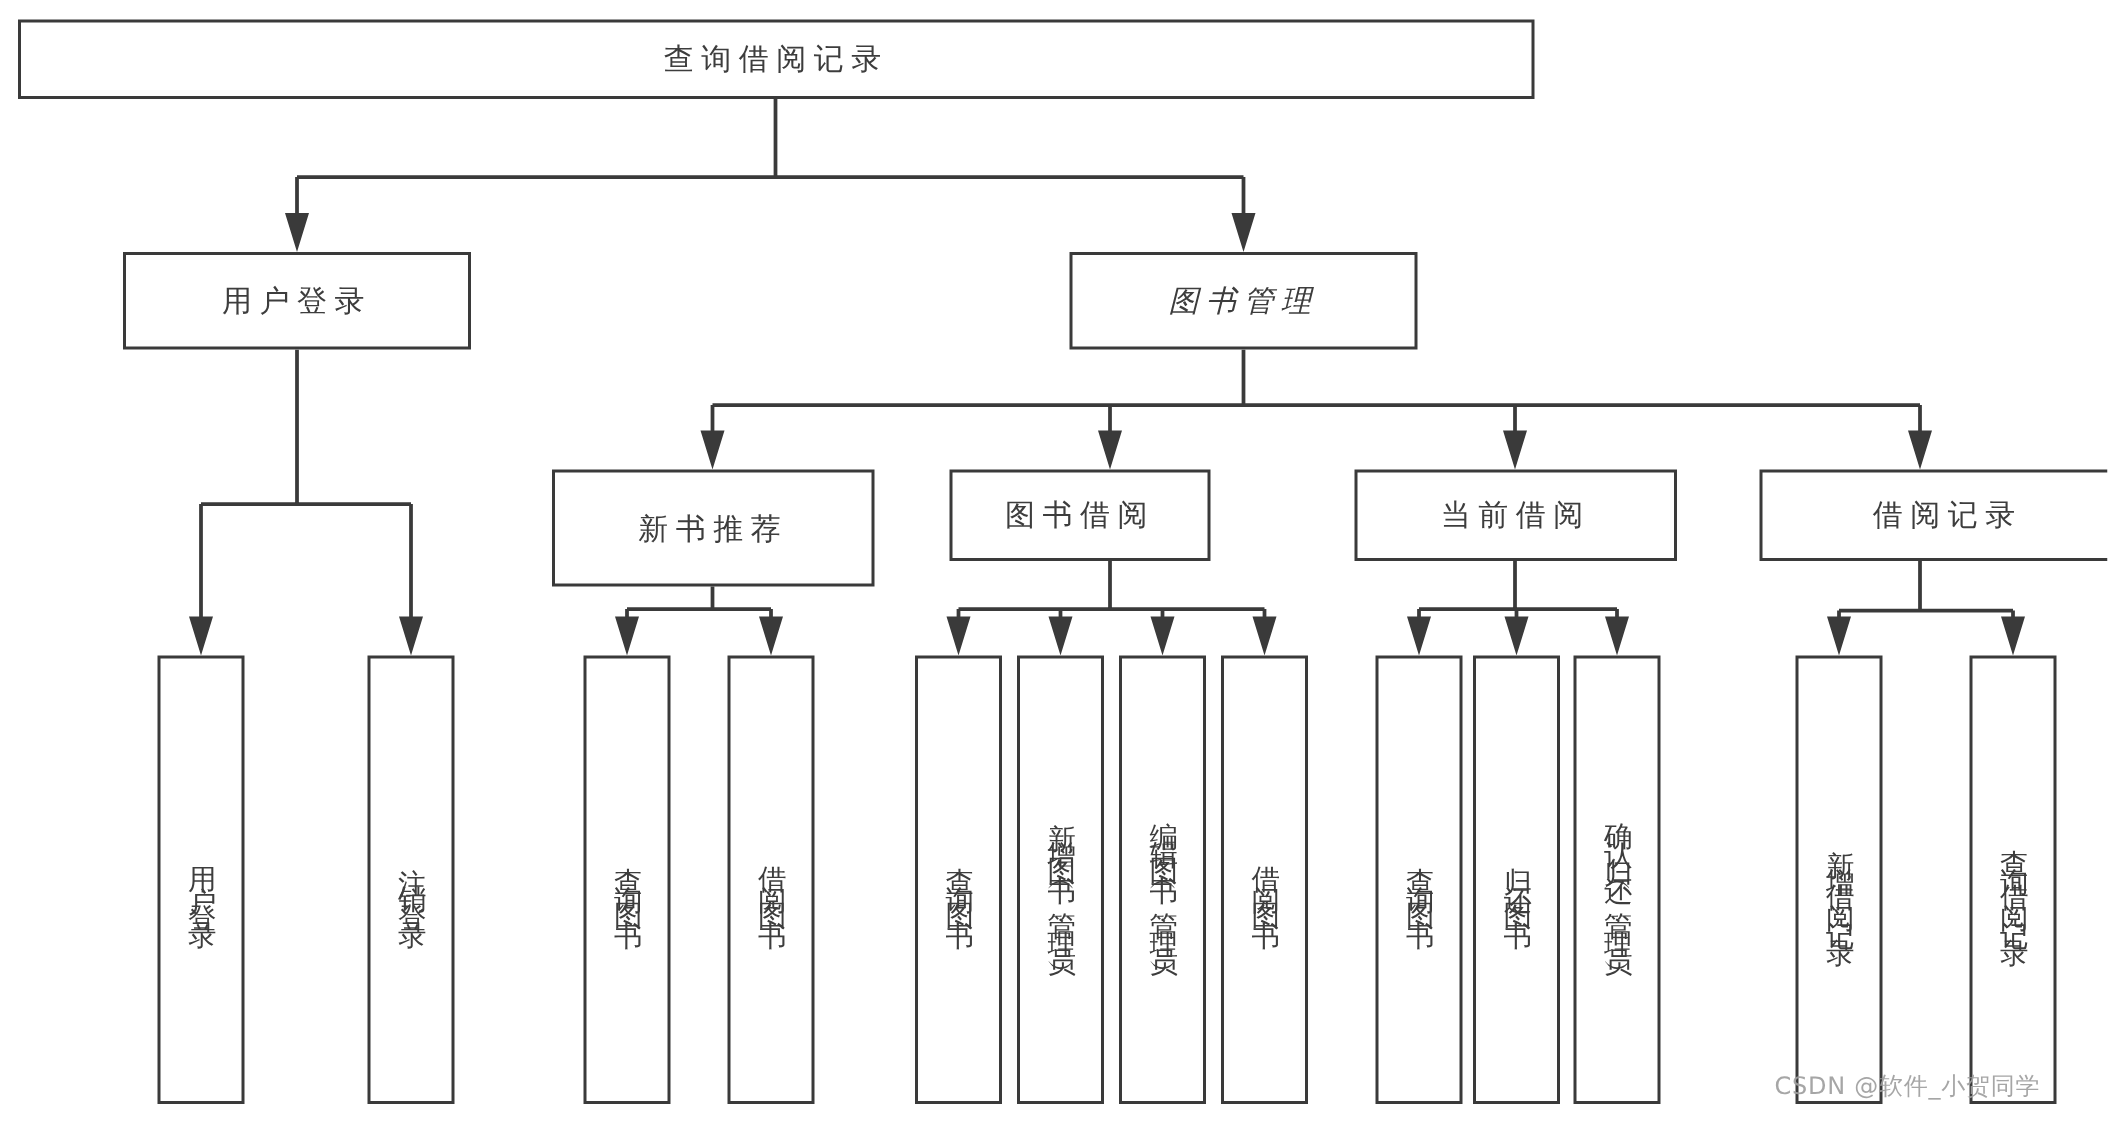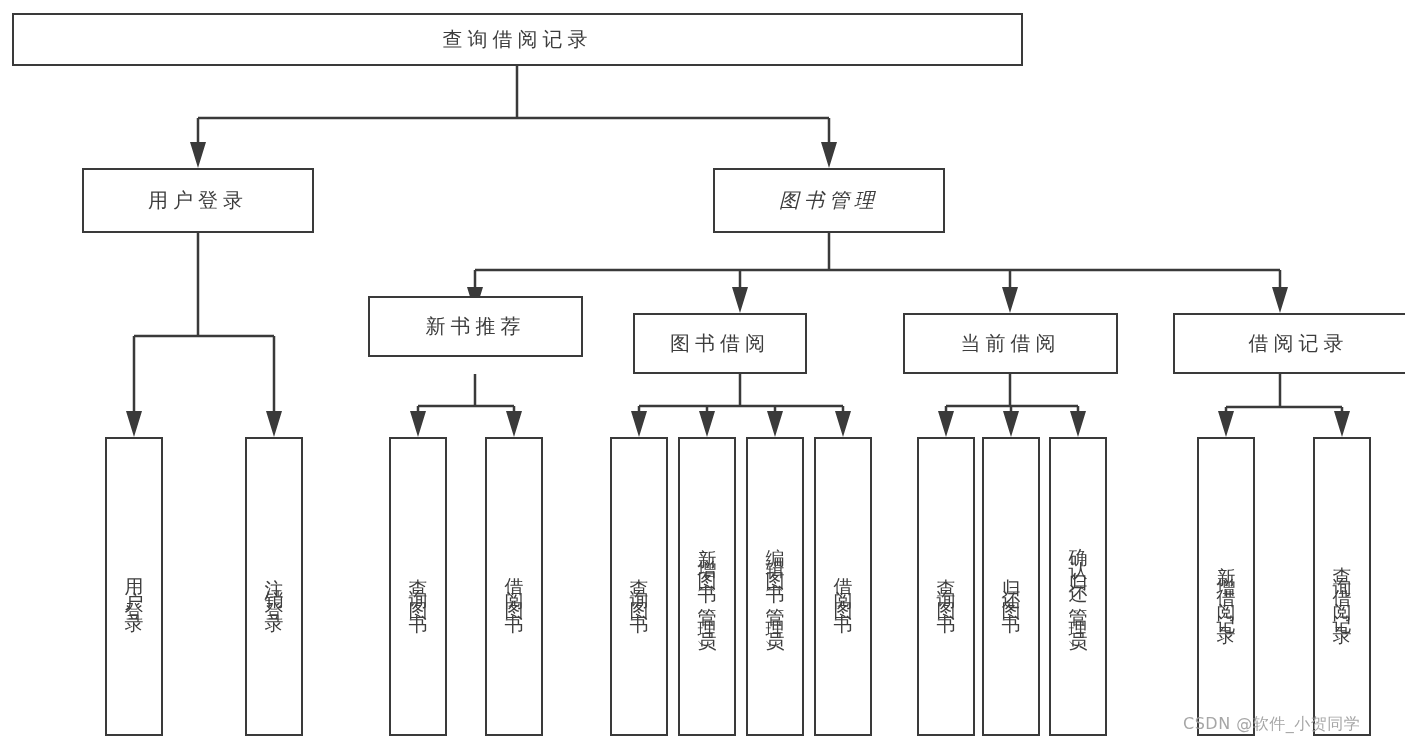--- a/index.html
+++ b/index.html
@@ -57,21 +57,21 @@
     <span>查询借阅记录</span>
   </div>
 
   <div class="node h-node" style="left:82px;top:168px;width:232px;height:65px;">
     <span>用户登录</span>
   </div>
   <div class="node h-node" style="left:713px;top:168px;width:232px;height:65px;font-style:italic;">
     <span>图书管理</span>
   </div>
 
-  <div class="node h-node" style="left:368px;top:296px;width:215px;height:61px;">
+  <div class="node h-node" style="left:368px;top:313px;width:215px;height:78px;">
     <span>新书推荐</span>
   </div>
   <div class="node h-node" style="left:633px;top:313px;width:174px;height:61px;">
     <span>图书借阅</span>
   </div>
   <div class="node h-node" style="left:903px;top:313px;width:215px;height:61px;">
     <span>当前借阅</span>
   </div>
   <div class="node h-node" style="left:1173px;top:313px;width:251px;height:61px;">
     <span>借阅记录</span>

